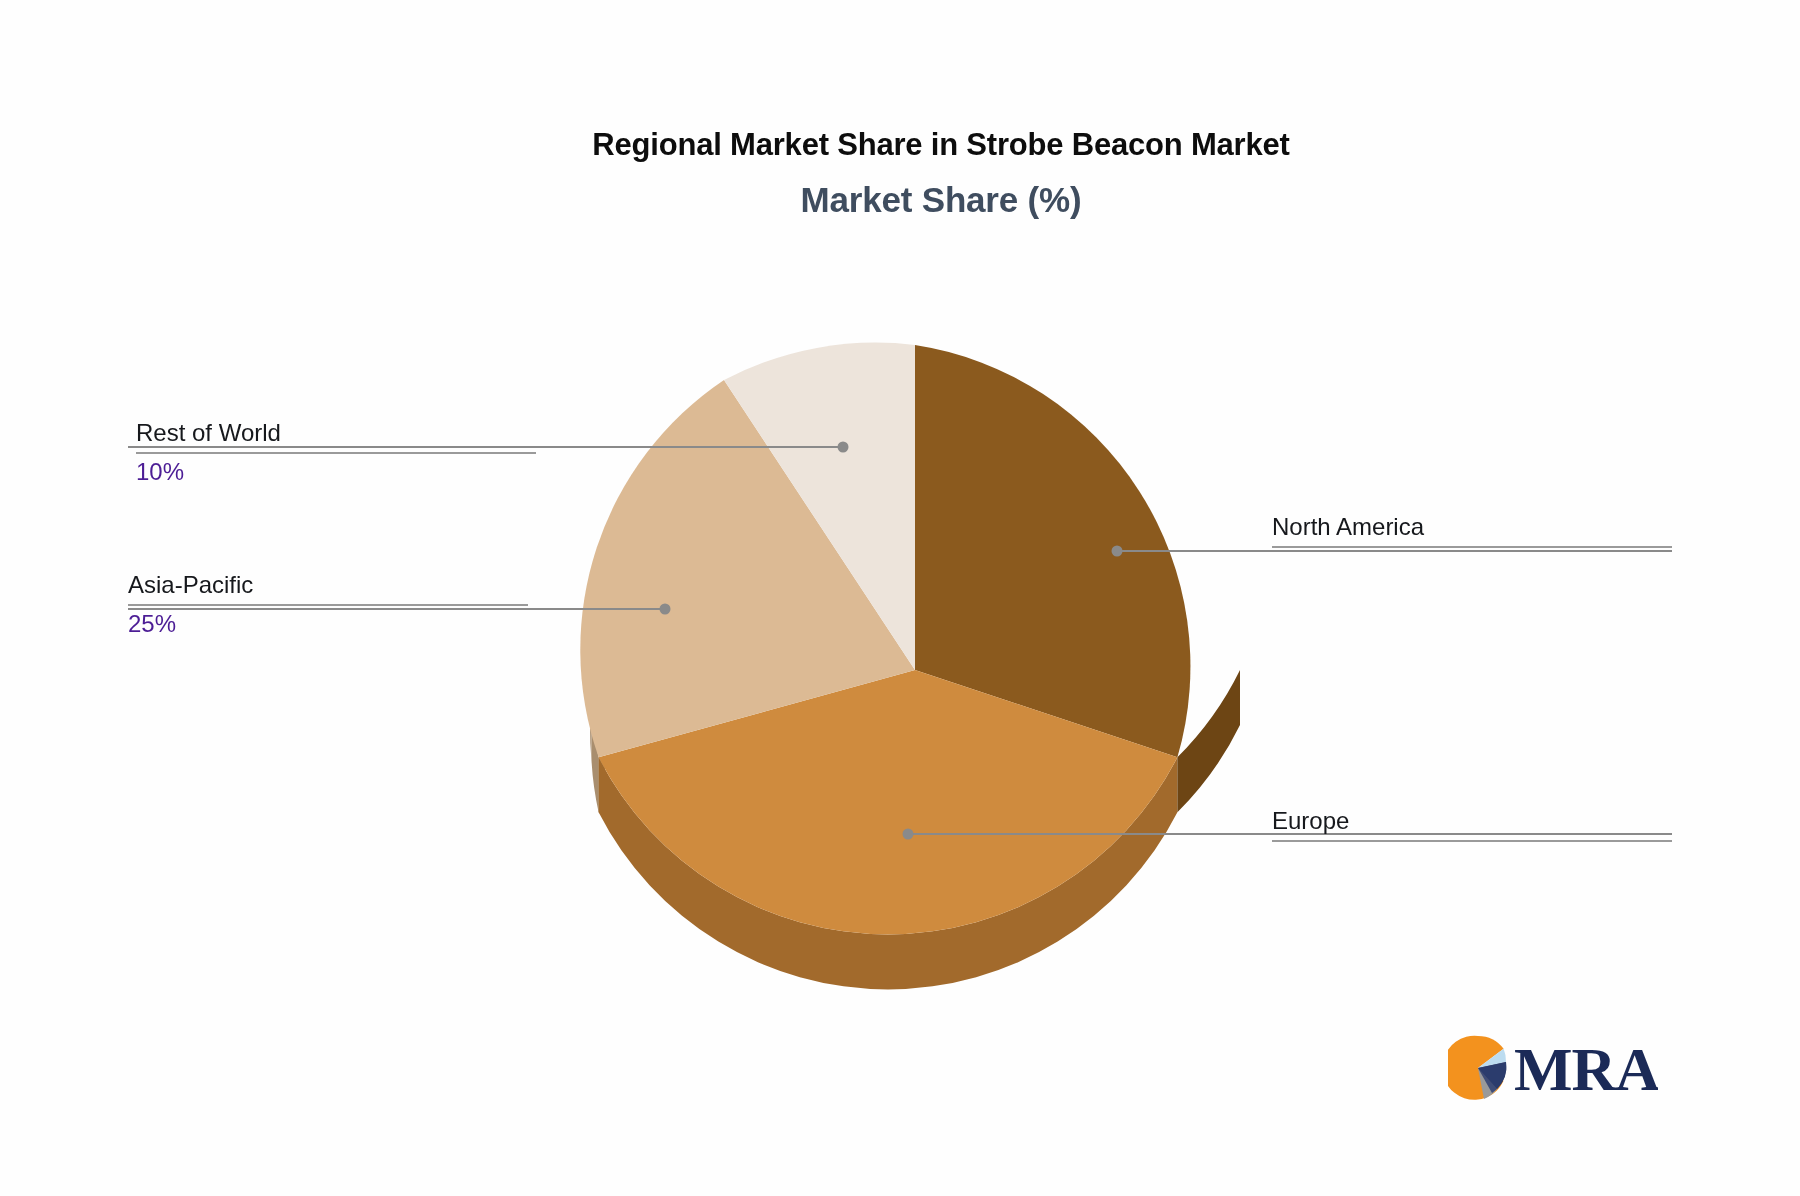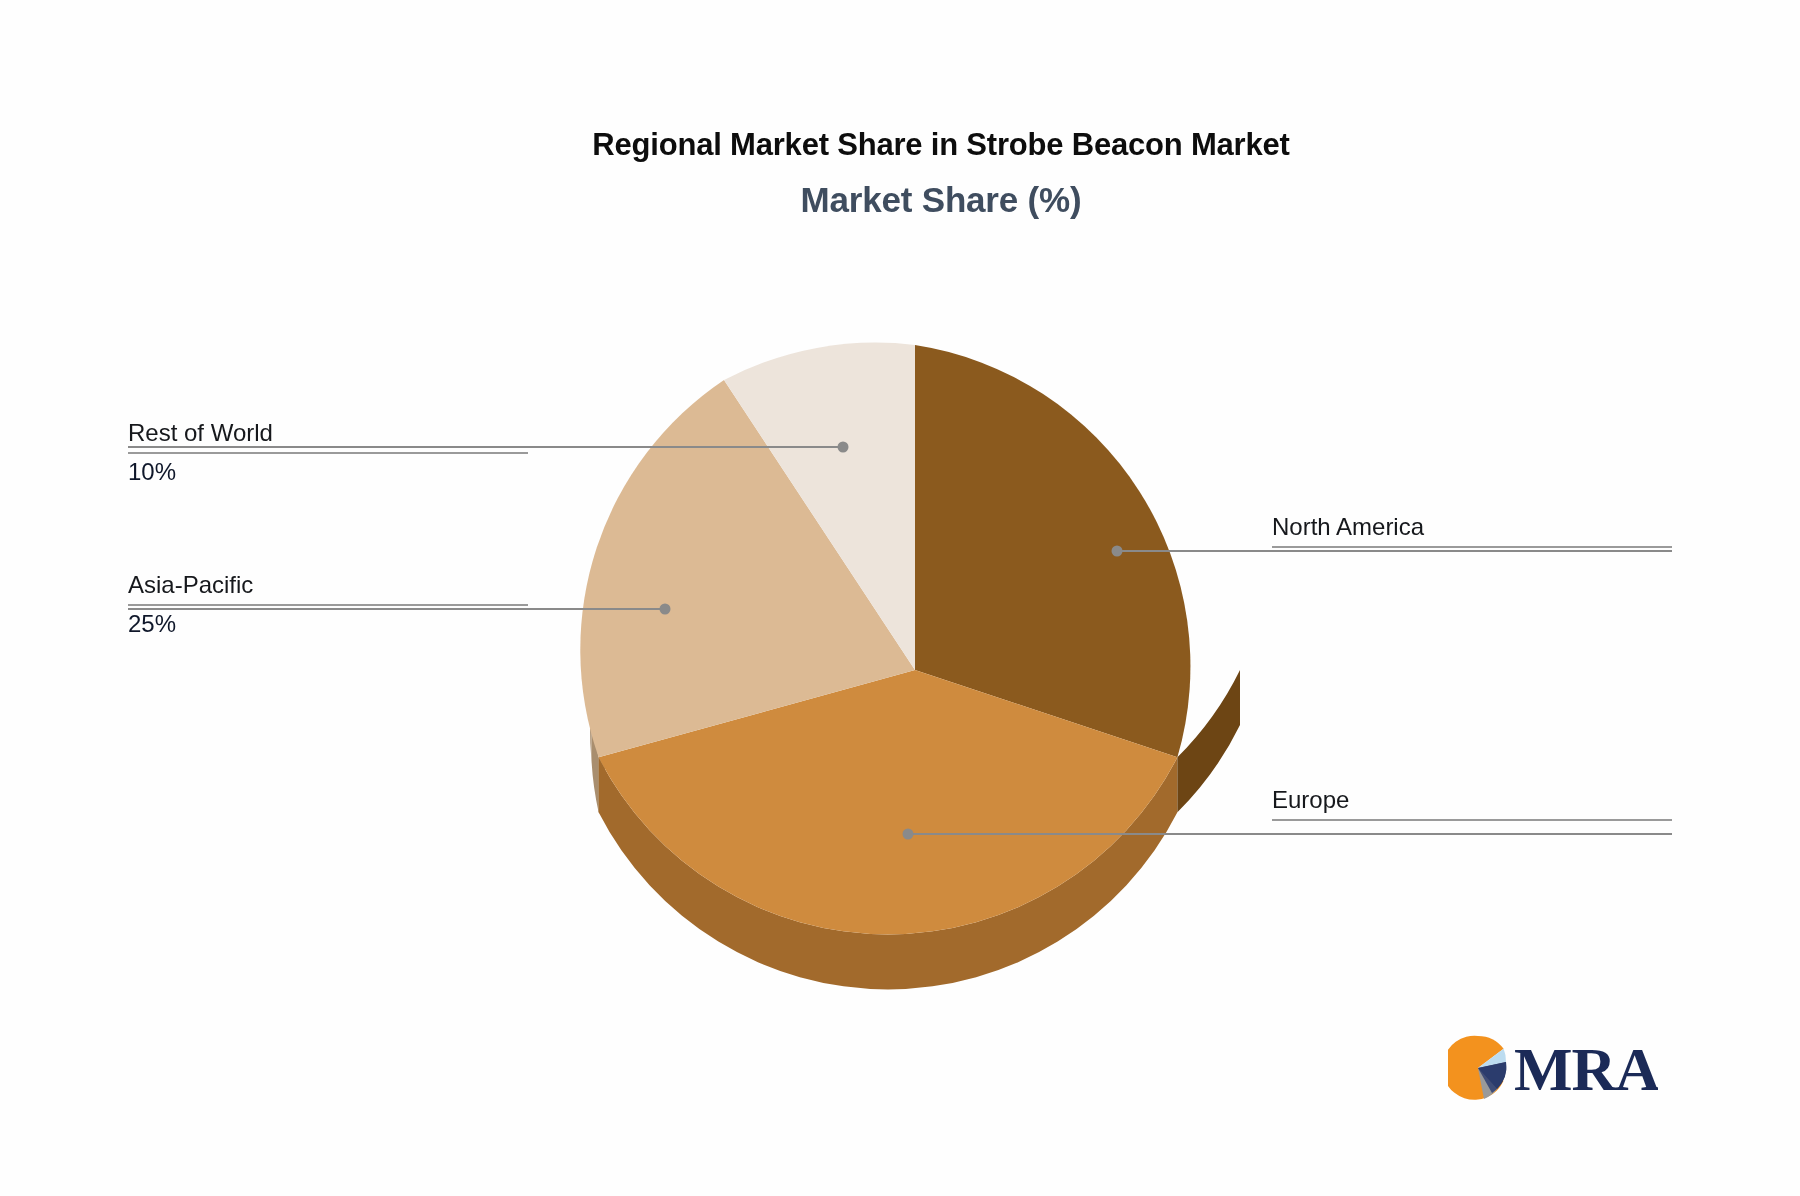--- a/index.html
+++ b/index.html
@@ -68,30 +68,30 @@
     line-height: 30px;
     white-space: nowrap;
   }
   .callout .cl-rule {
     height: 0;
     border-top: 2px solid #9a9a9a;
     margin: 4px 0 3px 0;
   }
   .callout .cl-value {
     font-size: 24px;
-    color: #0f172a;
+    color: #4c1d95;
     line-height: 30px;
   }
   .callout.left { text-align: left; }
   .callout.right { }
 
-  #callout-row  { left: 128px; top: 418px; }
+  #callout-row  { left: 136px; top: 418px; }
   #callout-ap   { left: 128px; top: 570px; }
   #callout-na   { left: 1272px; top: 512px; }
-  #callout-eu   { left: 1272px; top: 785px; }
+  #callout-eu   { left: 1272px; top: 806px; }
 
   
   #logo {
     position: absolute;
     left: 1448px;
     top: 1028px;
     width: 210px;
     height: 86px;
     display: flex;
   }

